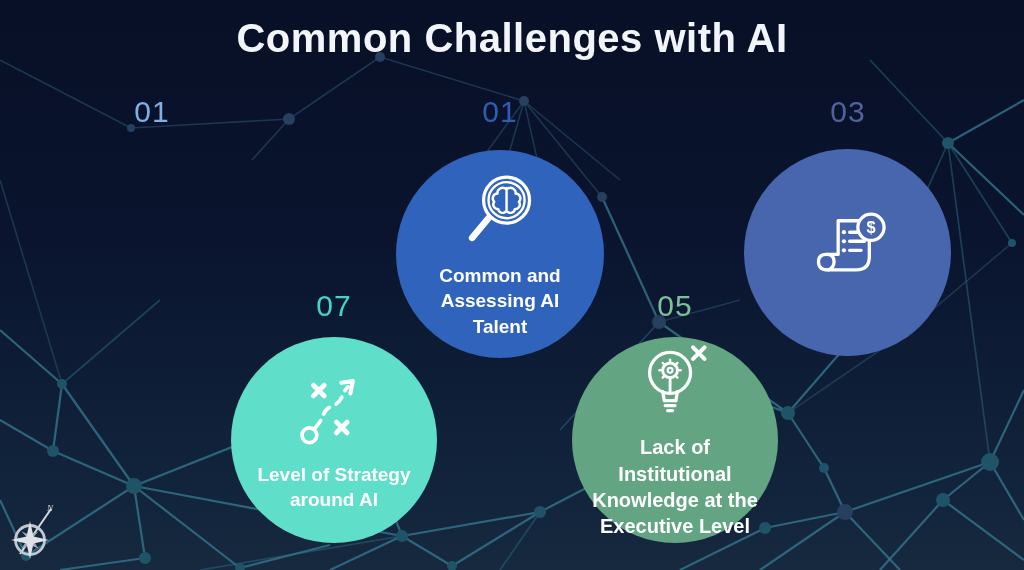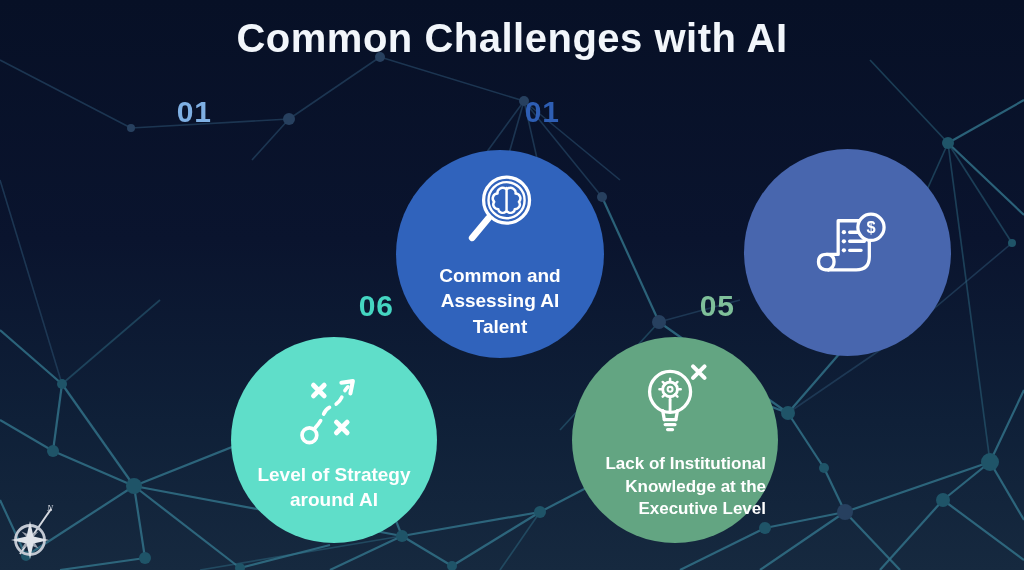--- a/index.html
+++ b/index.html
@@ -12,38 +12,38 @@
   .lt{stroke:#33758c;stroke-width:2.2;stroke-opacity:.8;}
   .lm{stroke:#2e6a82;stroke-width:1.7;stroke-opacity:.5;}
   .ld{stroke:#23415f;stroke-width:1.6;stroke-opacity:.75;}
   .nt{fill:#1f5468;}
   .ns{fill:#27405f;}
   .title{
     position:absolute;left:0;top:16px;width:1024px;margin:0;
     text-align:center;color:#f2f6fb;font-size:40px;font-weight:bold;letter-spacing:.5px;
   }
   .num{
-    position:absolute;transform:translateX(-50%);width:120px;text-align:right;
-    font-size:30px;font-weight:bold;letter-spacing:1px;
+    position:absolute;transform:translateX(-50%);width:120px;text-align:center;
+    font-size:30px;font-weight:normal;letter-spacing:1px;
   }
   .n1{left:152px;top:95px;} .n2{left:500px;top:95px;} .n3{left:848px;top:95px;}
   .n4{left:334px;top:289px;} .n5{left:675px;top:289px;}
   .circle{
     position:absolute;border-radius:50%;display:flex;flex-direction:column;
     align-items:center;justify-content:center;text-align:center;color:#fff;
   }
   .c1{left:48px;top:150px;width:208px;height:208px;}
   .c2{left:396px;top:150px;width:208px;height:208px;}
   .c3{left:744px;top:149px;width:207px;height:207px;}
   .c4{left:231px;top:337px;width:206px;height:206px;}
   .c5{left:572px;top:337px;width:206px;height:206px;}
   .circle svg.icon{width:82px;height:82px;margin-bottom:12px;}
   .label{font-size:19px;font-weight:bold;line-height:1.32;}
   .c2 .label{width:176px;} .c3 .label{width:122px;} .c4 .label{width:164px;}
-  .c5 .label{width:182px;font-size:17px;text-align:right;}
+  .c5 .label{width:182px;font-size:20px;}
   .compass{position:absolute;left:6px;top:500px;width:64px;height:64px;}
 </style>
 </head>
 <body>
 
 <div class="canvas">
 
   <svg class="bg" viewBox="0 0 1024 570">
     <g fill="none">
       <line class="ld" x1="0" y1="60" x2="131" y2="128"></line>
@@ -131,21 +131,22 @@
       <circle class="nt" cx="943" cy="500" r="7"></circle>
       <circle class="nt" cx="990" cy="462" r="9"></circle>
       <circle class="nt" cx="765" cy="528" r="6"></circle>
     </g>
   </svg>
 
   <h1 class="title">Common Challenges with AI</h1>
 
   <div class="num n1" style="color: rgb(127, 176, 228);">01</div>
   <div class="num n2" style="color: rgb(46, 94, 180);">01</div>
-  <div class="num n4" style="color: rgb(69, 214, 194);">06</div>
+  <div class="num n3" style="color: rgb(80, 98, 155);">03</div>
+  <div class="num n4" style="color: rgb(69, 214, 194);">07</div>
   <div class="num n5" style="color: rgb(127, 192, 154);">05</div>
 
 
   <div class="circle c2" style="background: rgb(48, 99, 188); --cc: #3063BC;">
     <svg class="icon" viewBox="0 0 100 100">
       <g stroke="#fff" fill="none" stroke-linecap="round" stroke-linejoin="round">
         <circle cx="58" cy="38" r="28" stroke-width="4"></circle>
         <circle cx="58" cy="38" r="22" stroke-width="3"></circle>
         <path d="M36 60 L16 84" stroke-width="8"></path>
         <g stroke-width="3">

